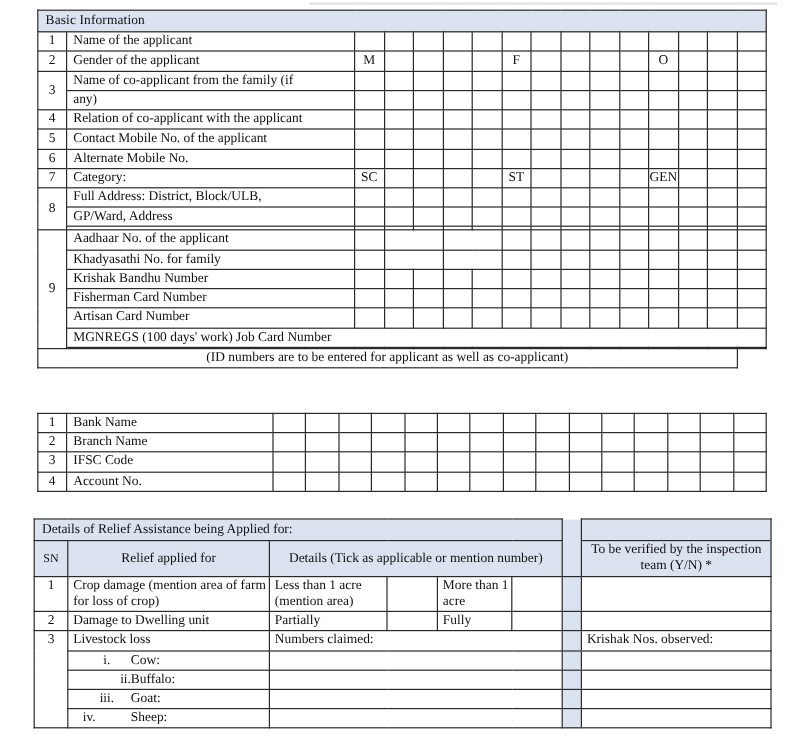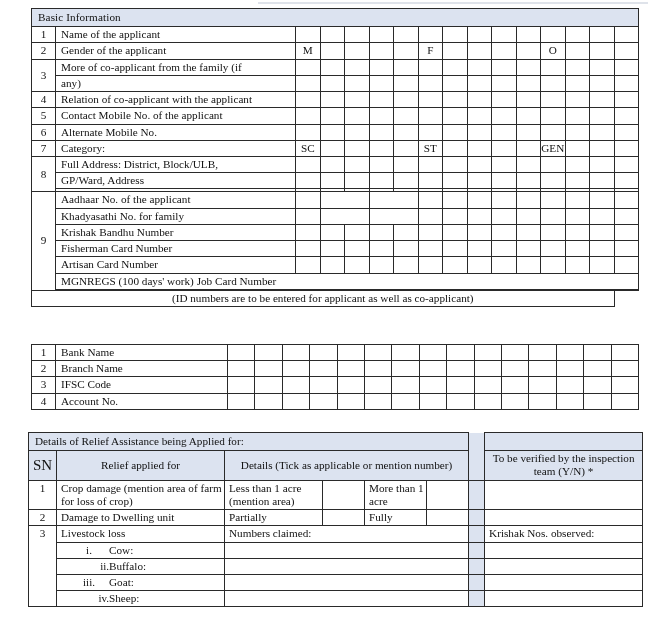--- a/index.html
+++ b/index.html
@@ -173,21 +173,21 @@
           <td class="boxc ctr b mid"></td>
           <td class="boxc ctr b mid"></td>
           <td class="boxc ctr b mid"></td>
           <td class="boxc ctr b mid" colspan="1">O</td>
           <td class="boxc ctr b mid"></td>
           <td class="boxc ctr b mid"></td>
           <td class="boxc ctr b mid"></td>
         </tr>
         <tr>
           <td class="sn" rowspan="2">3</td>
-          <td class="lbl2">More of co-applicant from the family (if</td>
+          <td class="lbl2">Name of co-applicant from the family (if</td>
           <td class="boxc"></td>
           <td class="boxc"></td>
           <td class="boxc"></td>
           <td class="boxc"></td>
           <td class="boxc"></td>
           <td class="boxc"></td>
           <td class="boxc"></td>
           <td class="boxc"></td>
           <td class="boxc"></td>
           <td class="boxc"></td>
@@ -543,21 +543,21 @@
         <col style="width:16px">
         <col style="width:158px">
       </colgroup>
       <tbody id="t3-body">
           <tr>
             <td class="t3title" colspan="6">Details of Relief Assistance being Applied for:</td>
             <td class="gapblank"></td>
             <td class="t3title" style="border-left: 1px solid rgb(42, 42, 42); border-right: 1px solid rgb(42, 42, 42); border-top: 1px solid rgb(42, 42, 42); border-bottom: none;"></td>
           </tr>
           <tr>
-            <td class="t3hdr" style="font-size: 15px;">SN</td>
+            <td class="t3hdr" style="font-size: 10px;">SN</td>
             <td class="t3hdr">Relief applied for</td>
             <td class="t3hdr" colspan="4">Details (Tick as applicable or mention number)</td>
             <td class="gapblank"></td>
             <td class="t3hdr" style="border-left: 1px solid rgb(42, 42, 42); border-right: 1px solid rgb(42, 42, 42); border-bottom: 1px solid rgb(42, 42, 42);">To be verified by the inspection team (Y/N) *</td>
           </tr>
           <tr>
             <td class="rn" style="vertical-align: top;">1</td>
             <td class="cell-pad">Crop damage (mention area of farm for loss of crop)</td>
             <td class="cell-pad">Less than 1 acre (mention area)</td>
             <td class="boxc"></td>
@@ -595,21 +595,21 @@
             <td class="gap"></td>
             <td class="boxc"></td>
           </tr>
           <tr>
             <td class="cell-pad"><span class="rom" style="display: inline-block; width: 40px; text-align: center; padding-left: 8px;">iii.</span><span>Goat:</span></td>
             <td class="boxc" colspan="4"></td>
             <td class="gap"></td>
             <td class="boxc"></td>
           </tr>
           <tr>
-            <td class="cell-pad"><span class="rom" style="display: inline-block; width: 40px; text-align: right; padding-left: 8px;">iv.</span><span>Sheep:</span></td>
+            <td class="cell-pad"><span class="rom" style="display: inline-block; width: 40px; text-align: left; padding-left: 8px;">iv.</span><span>Sheep:</span></td>
             <td class="boxc" colspan="4"></td>
             <td class="gap"></td>
             <td class="boxc"></td>
           </tr>
         </tbody>
     </table>
   </div>
 
 </div>
 

